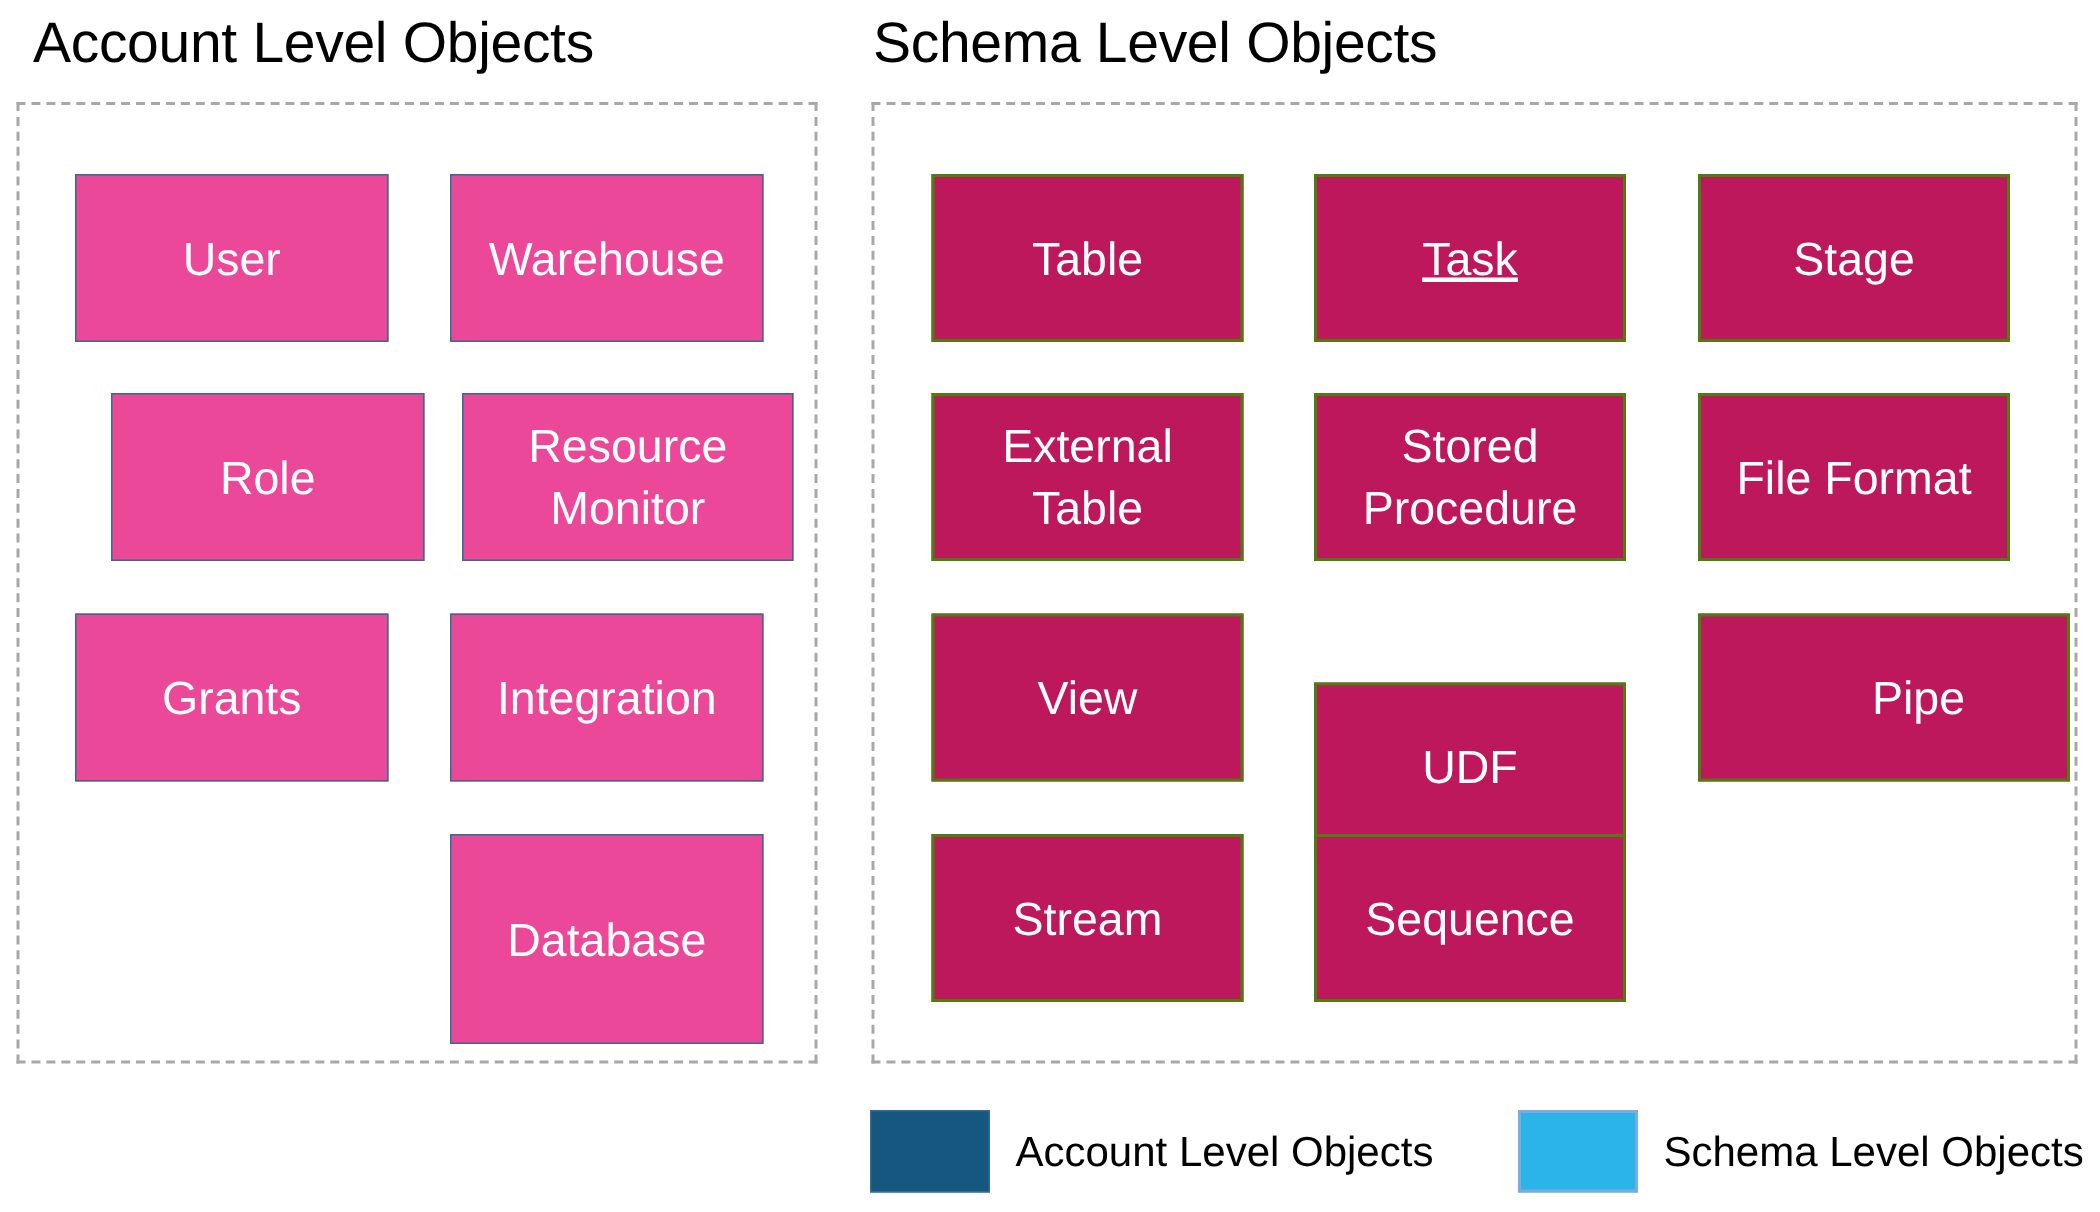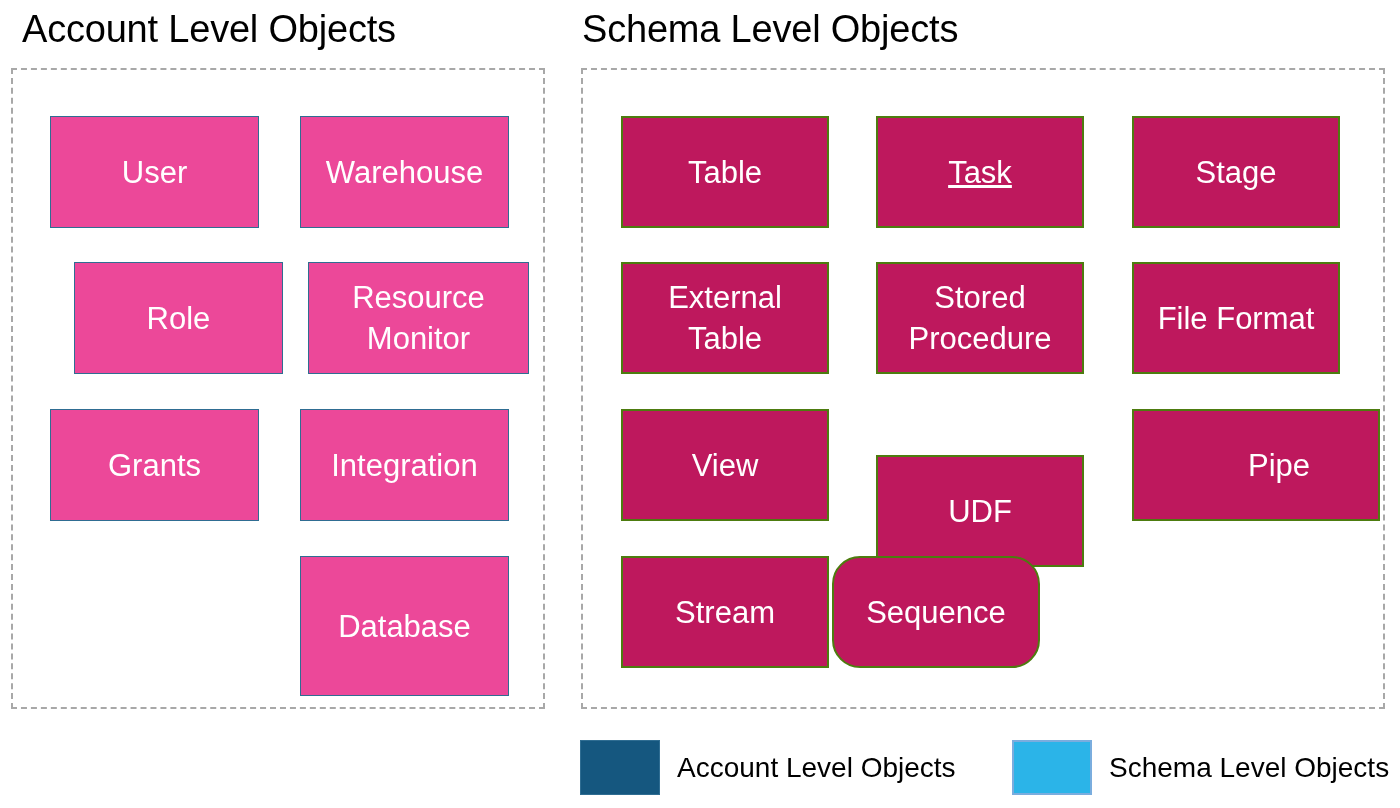--- a/index.html
+++ b/index.html
@@ -102,21 +102,21 @@
       <div class="node account" style="left: 300px; top: 556px; width: 209px; height: 140px;">Database</div>
       <div class="node schema" style="left: 621px; top: 116px; width: 208px; height: 112px;">Table</div>
       <div class="node schema" style="left: 621px; top: 262px; width: 208px; height: 112px;">External
 Table</div>
       <div class="node schema" style="left: 621px; top: 409px; width: 208px; height: 112px;">View</div>
       <div class="node schema" style="left: 621px; top: 556px; width: 208px; height: 112px;">Stream</div>
       <div class="node schema" style="left: 876px; top: 116px; width: 208px; height: 112px; text-decoration: underline;">Task</div>
       <div class="node schema" style="left: 876px; top: 262px; width: 208px; height: 112px;">Stored
 Procedure</div>
       <div class="node schema" style="left: 876px; top: 409px; width: 208px; height: 112px; margin-top: 46px;">UDF</div>
-      <div class="node schema" style="left: 832px; top: 556px; width: 208px; height: 112px; border-radius: 28px;">Sequence</div>
+      <div class="node schema" style="left: 876px; top: 556px; width: 208px; height: 112px;">Sequence</div>
       <div class="node schema" style="left: 1132px; top: 116px; width: 208px; height: 112px;">Stage</div>
       <div class="node schema" style="left: 1132px; top: 262px; width: 208px; height: 112px;">File Format</div>
       <div class="node schema" style="left: 1132px; top: 409px; width: 248px; height: 112px; padding-left: 46px;">Pipe</div>
     </div>
 
   <div id="legend">
     <div class="legend-item" id="legend-account">
       <span class="legend-swatch account"></span>
       <span class="legend-label">Account Level Objects</span>
     </div>

